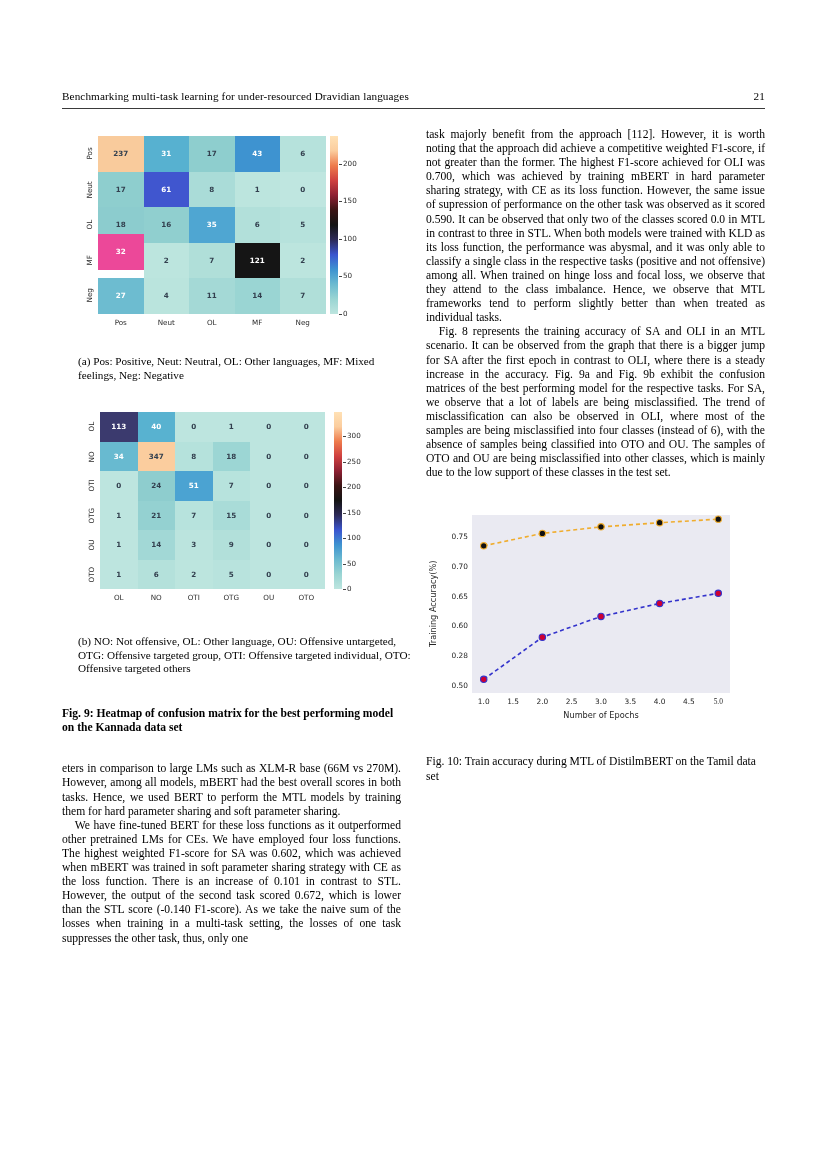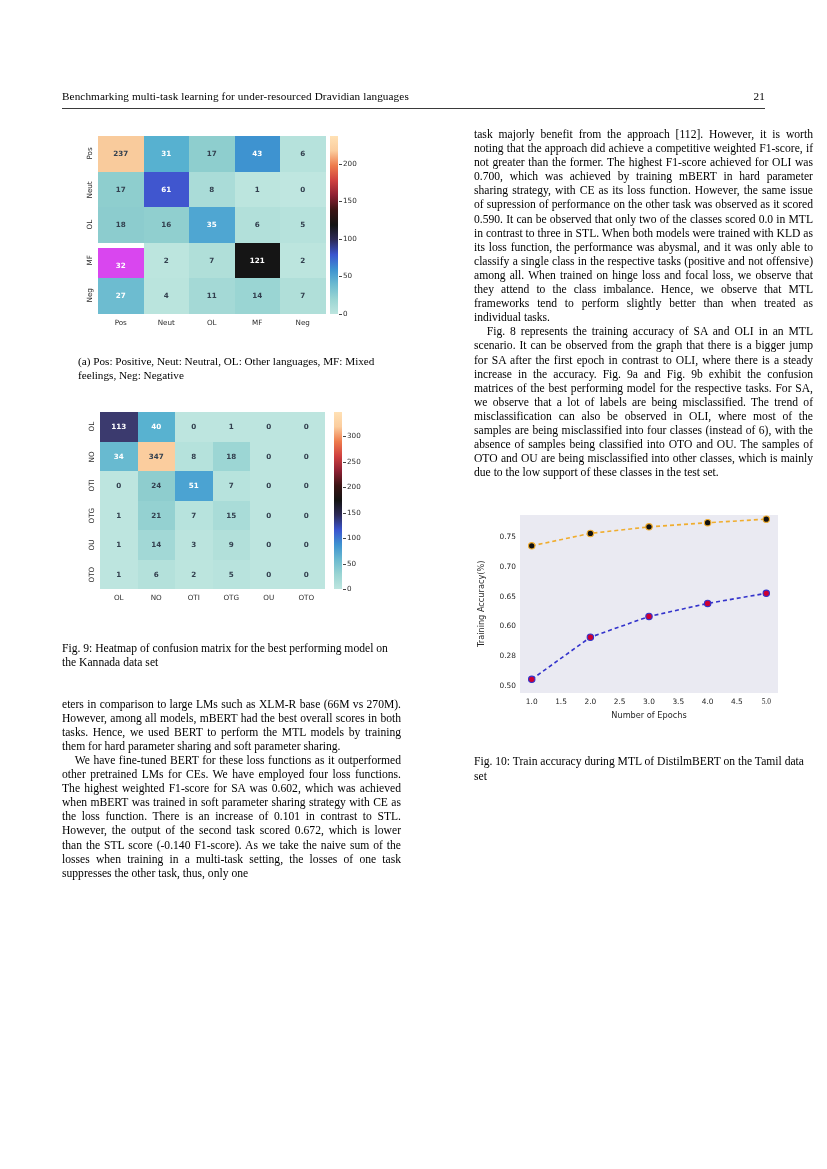--- a/index.html
+++ b/index.html
@@ -21,21 +21,21 @@
     font-size:11.2px; letter-spacing:.1px;
   }
   .runhead-rule {
     position:absolute; left:62px; top:108px; width:703px; height:1px;
     background:#3a3a3a;
   }
 
   
   .col { position:absolute; width:339px; }
   .col-left  { left:62px; }
-  .col-right { left:426px;margin-left:48px; }
+  .col-right { left:426px; }
 
   p.body {
     margin:0; font-size:11.6px; line-height:14.1px;
     text-align:justify; text-justify:inter-word;
     hyphens:auto;
   }
   p.body + p.body { text-indent:1.1em; }
 
   .caption {
     font-size:11.2px; line-height:13.6px; text-align:left; margin:16px;
@@ -113,21 +113,21 @@
         <div class="heat-cell" style="position: absolute; left: 36px; top: 41.5px; width: 45.5px; height: 35.5px; background: rgb(142, 206, 206); color: rgb(51, 64, 79);">17</div>
         <div class="heat-cell" style="position: absolute; left: 81.5px; top: 41.5px; width: 45.5px; height: 35.5px; background: rgb(64, 86, 207); color: rgb(255, 255, 255);">61</div>
         <div class="heat-cell" style="position: absolute; left: 127px; top: 41.5px; width: 45.5px; height: 35.5px; background: rgb(170, 220, 216); color: rgb(51, 64, 79);">8</div>
         <div class="heat-cell" style="position: absolute; left: 172.5px; top: 41.5px; width: 45.5px; height: 35.5px; background: rgb(188, 229, 222); color: rgb(51, 64, 79);">1</div>
         <div class="heat-cell" style="position: absolute; left: 218px; top: 41.5px; width: 45.5px; height: 35.5px; background: rgb(191, 230, 224); color: rgb(51, 64, 79);">0</div>
         <div class="heat-cell" style="position: absolute; left: 36px; top: 77px; width: 45.5px; height: 35.5px; background: rgb(140, 204, 206); color: rgb(51, 64, 79);">18</div>
         <div class="heat-cell" style="position: absolute; left: 81.5px; top: 77px; width: 45.5px; height: 35.5px; background: rgb(144, 207, 207); color: rgb(51, 64, 79);">16</div>
         <div class="heat-cell" style="position: absolute; left: 127px; top: 77px; width: 45.5px; height: 35.5px; background: rgb(79, 166, 210); color: rgb(255, 255, 255);">35</div>
         <div class="heat-cell" style="position: absolute; left: 172.5px; top: 77px; width: 45.5px; height: 35.5px; background: rgb(178, 224, 218); color: rgb(51, 64, 79);">6</div>
         <div class="heat-cell" style="position: absolute; left: 218px; top: 77px; width: 45.5px; height: 35.5px; background: rgb(182, 226, 220); color: rgb(51, 64, 79);">5</div>
-        <div class="heat-cell" style="position: absolute; left: 36px; top: 118px; width: 45.5px; height: 35.5px; background: #d946ef; color: rgb(255, 255, 255);">32</div>
+        <div class="heat-cell" style="position: absolute; left: 36px; top: 104px; width: 45.5px; height: 35.5px; background: #ec4899; color: rgb(255, 255, 255);">32</div>
         <div class="heat-cell" style="position: absolute; left: 81.5px; top: 112.5px; width: 45.5px; height: 35.5px; background: rgb(188, 229, 222); color: rgb(51, 64, 79);">2</div>
         <div class="heat-cell" style="position: absolute; left: 127px; top: 112.5px; width: 45.5px; height: 35.5px; background: rgb(176, 223, 217); color: rgb(51, 64, 79);">7</div>
         <div class="heat-cell" style="position: absolute; left: 172.5px; top: 112.5px; width: 45.5px; height: 35.5px; background: rgb(21, 21, 21); color: rgb(255, 255, 255);">121</div>
         <div class="heat-cell" style="position: absolute; left: 218px; top: 112.5px; width: 45.5px; height: 35.5px; background: rgb(188, 229, 222); color: rgb(51, 64, 79);">2</div>
         <div class="heat-cell" style="position: absolute; left: 36px; top: 148px; width: 45.5px; height: 35.5px; background: rgb(109, 188, 208); color: rgb(255, 255, 255);">27</div>
         <div class="heat-cell" style="position: absolute; left: 81.5px; top: 148px; width: 45.5px; height: 35.5px; background: rgb(186, 228, 221); color: rgb(51, 64, 79);">4</div>
         <div class="heat-cell" style="position: absolute; left: 127px; top: 148px; width: 45.5px; height: 35.5px; background: rgb(164, 217, 214); color: rgb(51, 64, 79);">11</div>
         <div class="heat-cell" style="position: absolute; left: 172.5px; top: 148px; width: 45.5px; height: 35.5px; background: rgb(154, 213, 211); color: rgb(51, 64, 79);">14</div>
         <div class="heat-cell" style="position: absolute; left: 218px; top: 148px; width: 45.5px; height: 35.5px; background: rgb(176, 223, 217); color: rgb(51, 64, 79);">7</div>
         <div class="xlab" style="position: absolute; left: 36px; top: 186.5px; width: 45.5px; height: 11px;">Pos</div>
@@ -197,22 +197,23 @@
         <div style="position: absolute; left: 272px; top: 6px; width: 8px; height: 177px; background: linear-gradient(to top, rgb(189, 229, 223) 0%, rgb(154, 213, 211) 8.3%, rgb(107, 186, 208) 16.7%, rgb(62, 147, 208) 25%, rgb(58, 85, 207) 33.3%, rgb(45, 42, 88) 41.7%, rgb(20, 20, 20) 50%, rgb(58, 20, 20) 58.3%, rgb(142, 32, 51) 66.7%, rgb(207, 64, 64) 75%, rgb(238, 123, 76) 83.3%, rgb(251, 205, 158) 91.7%, rgb(255, 225, 181) 100%);"></div>
         <div class="cbar-tick" style="position: absolute; left: 285px; top: 178px; font-family: &quot;DejaVu Sans&quot;, sans-serif; font-size: 7.2px; color: rgb(43, 43, 43); height: 10px; line-height: 10px;">0</div>
         <div class="cbar-tick" style="position: absolute; left: 285px; top: 152.496px; font-family: &quot;DejaVu Sans&quot;, sans-serif; font-size: 7.2px; color: rgb(43, 43, 43); height: 10px; line-height: 10px;">50</div>
         <div class="cbar-tick" style="position: absolute; left: 285px; top: 126.991px; font-family: &quot;DejaVu Sans&quot;, sans-serif; font-size: 7.2px; color: rgb(43, 43, 43); height: 10px; line-height: 10px;">100</div>
         <div class="cbar-tick" style="position: absolute; left: 285px; top: 101.487px; font-family: &quot;DejaVu Sans&quot;, sans-serif; font-size: 7.2px; color: rgb(43, 43, 43); height: 10px; line-height: 10px;">150</div>
         <div class="cbar-tick" style="position: absolute; left: 285px; top: 75.9827px; font-family: &quot;DejaVu Sans&quot;, sans-serif; font-size: 7.2px; color: rgb(43, 43, 43); height: 10px; line-height: 10px;">200</div>
         <div class="cbar-tick" style="position: absolute; left: 285px; top: 50.4784px; font-family: &quot;DejaVu Sans&quot;, sans-serif; font-size: 7.2px; color: rgb(43, 43, 43); height: 10px; line-height: 10px;">250</div>
         <div class="cbar-tick" style="position: absolute; left: 285px; top: 24.9741px; font-family: &quot;DejaVu Sans&quot;, sans-serif; font-size: 7.2px; color: rgb(43, 43, 43); height: 10px; line-height: 10px;">300</div>
       </div>
 
-
-    <div class="figcaption" style="margin-top:18px; width:334px;">Fig. 9: Heatmap of confusion matrix for the best performing model on the Kannada data set</div>
+    <div class="caption" style="margin-top:11px; width:334px;">(b) NO: Not offensive, OL: Other language, OU: Offensive untargeted, OTG: Offensive targeted group, OTI: Offensive targeted individual, OTO: Offensive targeted others</div>
+
+    <div class="figcaption" style="margin-top:31px; width:334px;font-weight:bold;">Fig. 9: Heatmap of confusion matrix for the best performing model on the Kannada data set</div>
 
     <p class="body" style="margin-top:27px;">eters in comparison to large LMs such as XLM-R base (66M vs 270M). However, among all models, mBERT had the best overall scores in both tasks. Hence, we used BERT to perform the MTL models by training them for hard parameter sharing and soft parameter sharing.</p>
     <p class="body">We have fine-tuned BERT for these loss functions as it outperformed other pretrained LMs for CEs. We have employed four loss functions. The highest weighted F1-score for SA was 0.602, which was achieved when mBERT was trained in soft parameter sharing strategy with CE as the loss function. There is an increase of 0.101 in contrast to STL. However, the output of the second task scored 0.672, which is lower than the STL score (-0.140 F1-score). As we take the naive sum of the losses when training in a multi-task setting, the losses of one task suppresses the other task, thus, only one</p>
   </div>
 
   <div class="col col-right" style="top:128px;">
     <p class="body">task majorly benefit from the approach [112]. However, it is worth noting that the approach did achieve a competitive weighted F1-score, if not greater than the former. The highest F1-score achieved for OLI was 0.700, which was achieved by training mBERT in hard parameter sharing strategy, with CE as its loss function. However, the same issue of supression of performance on the other task was observed as it scored 0.590. It can be observed that only two of the classes scored 0.0 in MTL in contrast to three in STL. When both models were trained with KLD as its loss function, the performance was abysmal, and it was only able to classify a single class in the respective tasks (positive and not offensive) among all. When trained on hinge loss and focal loss, we observe that they attend to the class imbalance. Hence, we observe that MTL frameworks tend to perform slightly better than when treated as individual tasks.</p>
     <p class="body">Fig. 8 represents the training accuracy of SA and OLI in an MTL scenario. It can be observed from the graph that there is a bigger jump for SA after the first epoch in contrast to OLI, where there is a steady increase in the accuracy. Fig. 9a and Fig. 9b exhibit the confusion matrices of the best performing model for the respective tasks. For SA, we observe that a lot of labels are being misclassified. The trend of misclassification can also be observed in OLI, where most of the samples are being misclassified into four classes (instead of 6), with the absence of samples being classified into OTO and OU. The samples of OTO and OU are being misclassified into other classes, which is mainly due to the low support of these classes in the test set.</p>
 
     <div class="chart-box" id="fig10-wrap" style="position:relative; height:240px; margin-top:23px;">

